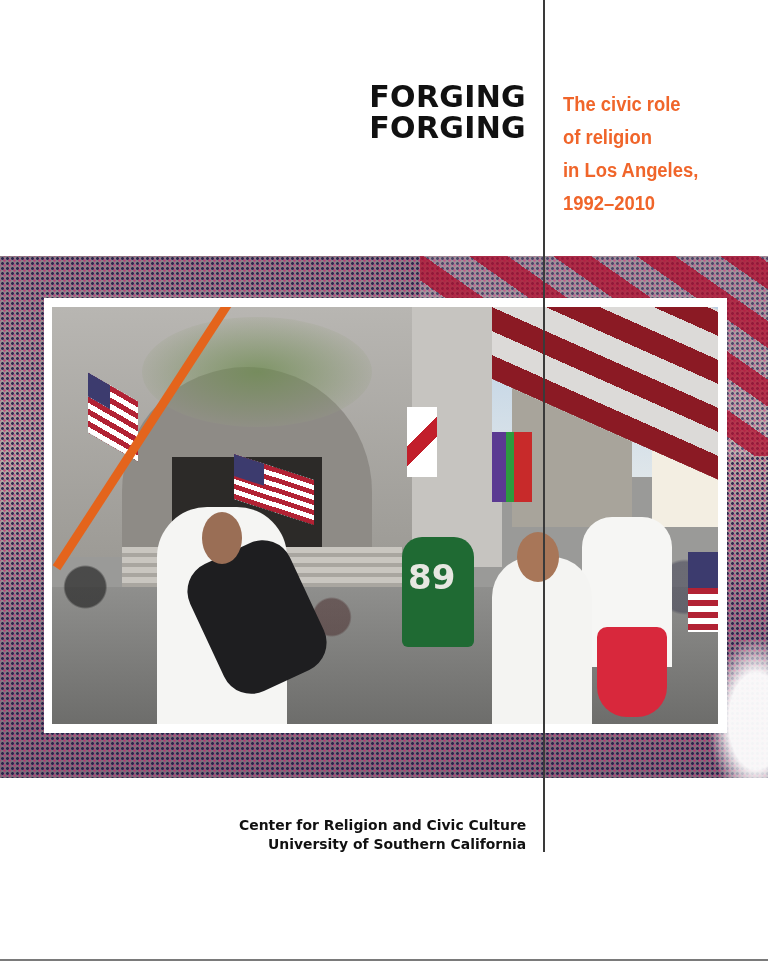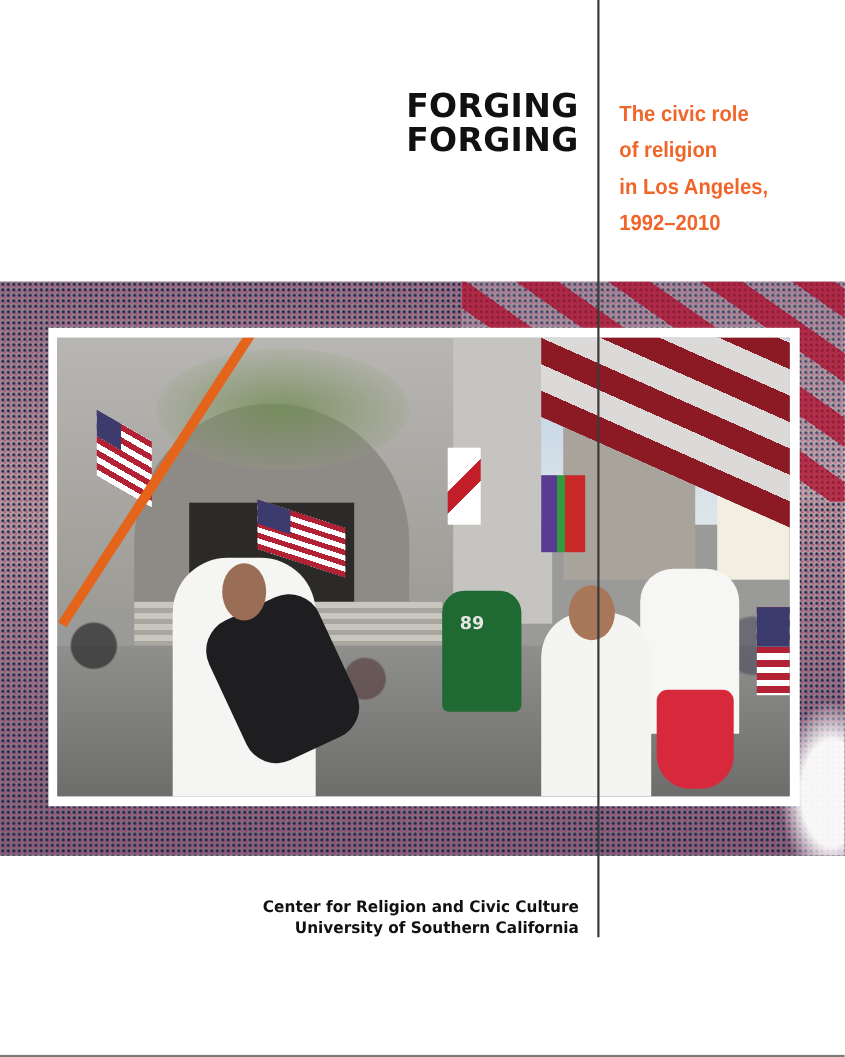--- a/index.html
+++ b/index.html
@@ -38,21 +38,21 @@
   .flag-b { position:absolute; left:182px; top:160px; width:80px; height:45px; background:repeating-linear-gradient(180deg,#b22234 0 5px,#fff 5px 10px); transform:skewY(18deg); }
   .flag-b::before { content:""; position:absolute; left:0; top:0; width:30px; height:22px; background:#3c3b6e; }
   .flag-c { position:absolute; left:636px; top:245px; width:30px; height:80px; background:repeating-linear-gradient(180deg,#b22234 0 6px,#fff 6px 12px); }
   .flag-c::before { content:""; position:absolute; left:0; top:0; width:30px; height:36px; background:#3c3b6e; }
   .flag-d { position:absolute; left:355px; top:100px; width:30px; height:70px; background:linear-gradient(135deg,#fff 0 40%, #c21f2b 40% 60%, #fff 60%); }
   .flag-e { position:absolute; left:440px; top:125px; width:40px; height:70px; background:linear-gradient(90deg,#5b3a92 0 35%, #2d9b3e 35% 55%, #c82a2a 55%); }
   .man { position:absolute; left:105px; top:200px; width:130px; height:220px; border-radius:50px 50px 0 0; background:#f5f5f3; }
   .man-head { position:absolute; left:150px; top:205px; width:40px; height:52px; border-radius:50%; background:#9a6e55; }
   .backpack { position:absolute; left:150px; top:240px; width:110px; height:140px; border-radius:30px; background:#1e1e20; transform:rotate(-25deg); }
   .green { position:absolute; left:350px; top:230px; width:72px; height:110px; border-radius:20px 20px 6px 6px; background:#1f6a33; }
-  .green-num { position:absolute; left:366px; top:250px; color:#e7e7e1; font-family:"DejaVu Sans", sans-serif; font-weight:bold; font-size:16px; }
+  .green-num { position:absolute; left:356px; top:250px; color:#e7e7e1; font-family:"DejaVu Sans", sans-serif; font-weight:bold; font-size:34px; }
   .girl { position:absolute; left:440px; top:250px; width:100px; height:167px; border-radius:40px 40px 0 0; background:#f4f4f2; }
   .girl-head { position:absolute; left:465px; top:225px; width:42px; height:50px; border-radius:50%; background:#a87658; }
   .boy { position:absolute; left:530px; top:210px; width:90px; height:150px; border-radius:30px 30px 0 0; background:#f6f6f4; }
   .red-cloth { position:absolute; left:545px; top:320px; width:70px; height:90px; border-radius:10px 10px 30px 30px; background:#d8283c; }
   .crowd { position:absolute; left:0; top:200px; width:666px; height:200px;
     background:
       radial-gradient(circle at 5% 40%, rgba(40,40,40,0.7) 0 20px, transparent 22px),
       radial-gradient(circle at 42% 55%, rgba(70,40,40,0.5) 0 18px, transparent 20px),
       radial-gradient(circle at 95% 40%, rgba(60,60,80,0.5) 0 25px, transparent 28px); }
   .affil { position:absolute; right:242px; top:816px; text-align:right; color:#111; font-family:"DejaVu Sans", sans-serif; font-weight:bold; font-size:14.5px; line-height:19px; transform:scaleX(0.96); transform-origin:right top; }

